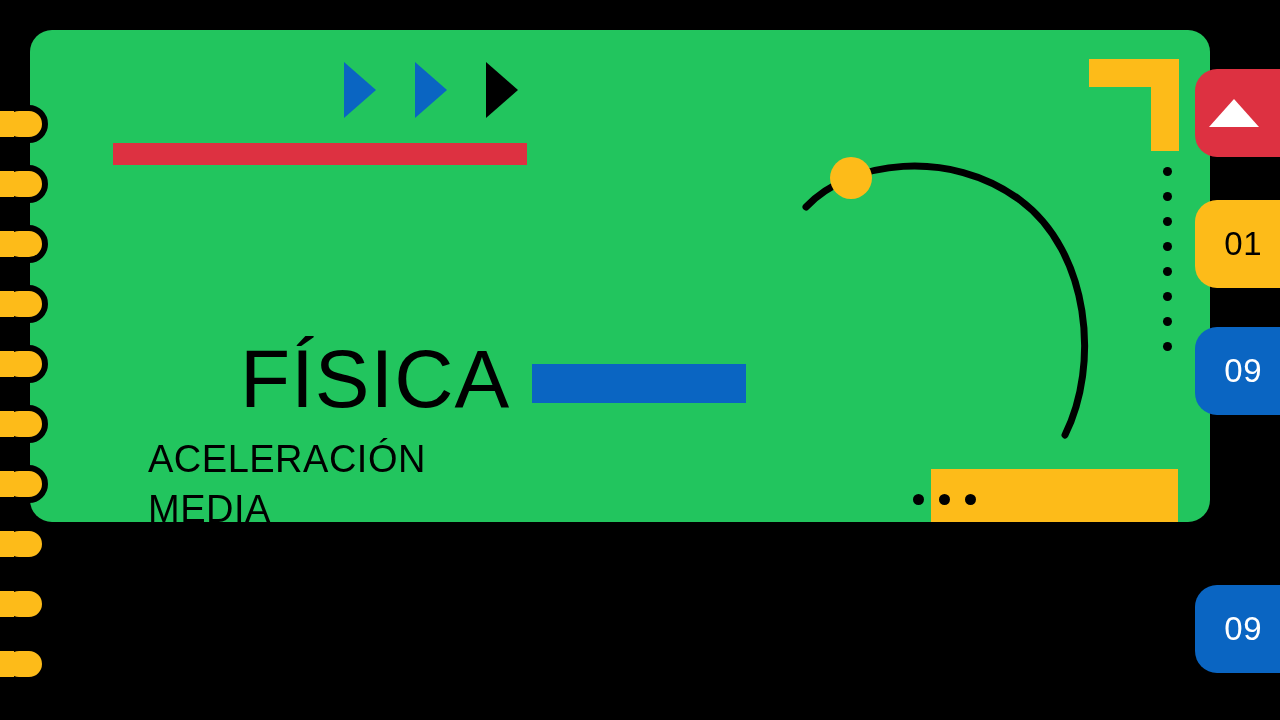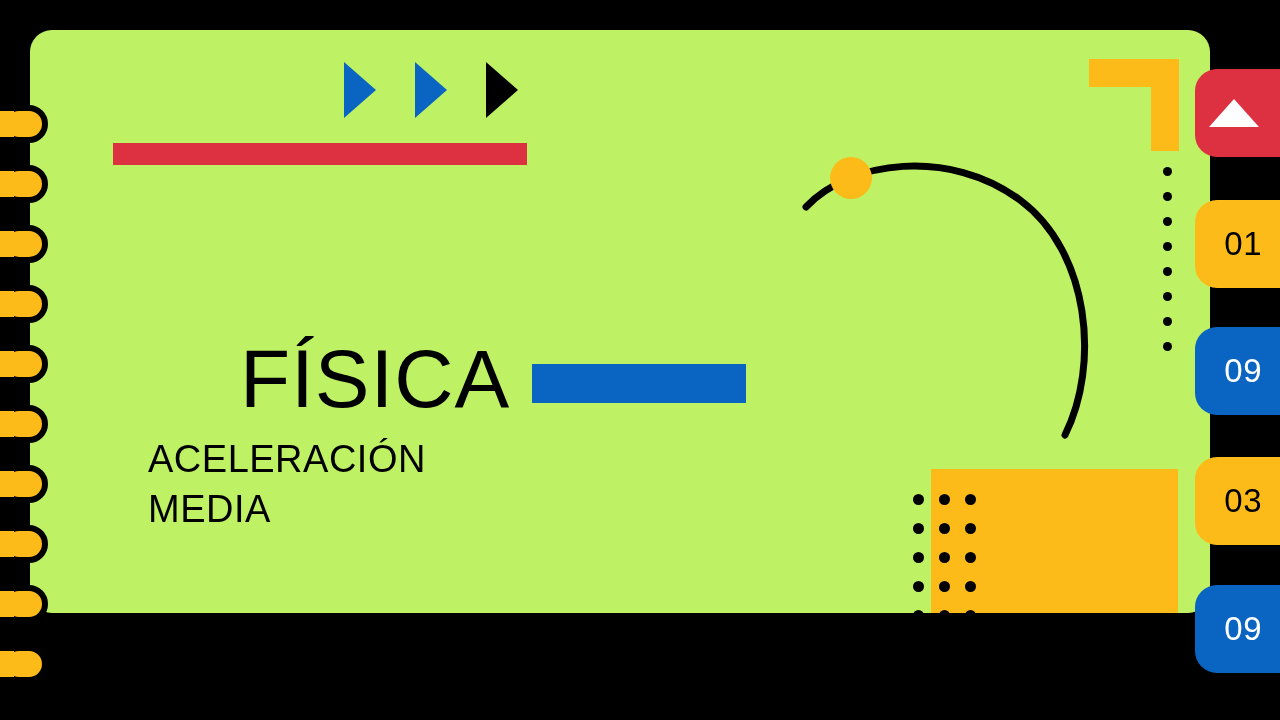--- a/index.html
+++ b/index.html
@@ -21,22 +21,22 @@
     inset: 0;
     background: #000000;
   }
 
   
   .page-card {
     position: absolute;
     left: 30px;
     top: 30px;
     width: 1180px;
-    height: 583px;
-    background: #bef264;
+    height: 492px;
+    background: #22c55e;
     border-radius: 22px;
     overflow: hidden;
   }
 
   
   .binding {
     position: absolute;
     left: 0;
     top: 0;
     width: 60px;
@@ -355,23 +355,20 @@
 
   <div class="tabs">
     <div class="tab tab-red" style="top:57px;">
       <div class="tab-tri"></div>
     </div>
     <div class="tab tab-yellow" style="top:188px;">
       <span>01</span>
     </div>
     <div class="tab tab-blue" style="top:315px;">
       <span>09</span>
-    </div>
-    <div class="tab tab-yellow" style="top:445px;">
-      <span>03</span>
     </div>
     <div class="tab tab-blue" style="top:573px;">
       <span>09</span>
     </div>
   </div>
 
   <div class="binding">
     <div class="ring" style="top:105px;"></div>
     <div class="ring" style="top:165px;"></div>
     <div class="ring" style="top:225px;"></div>

